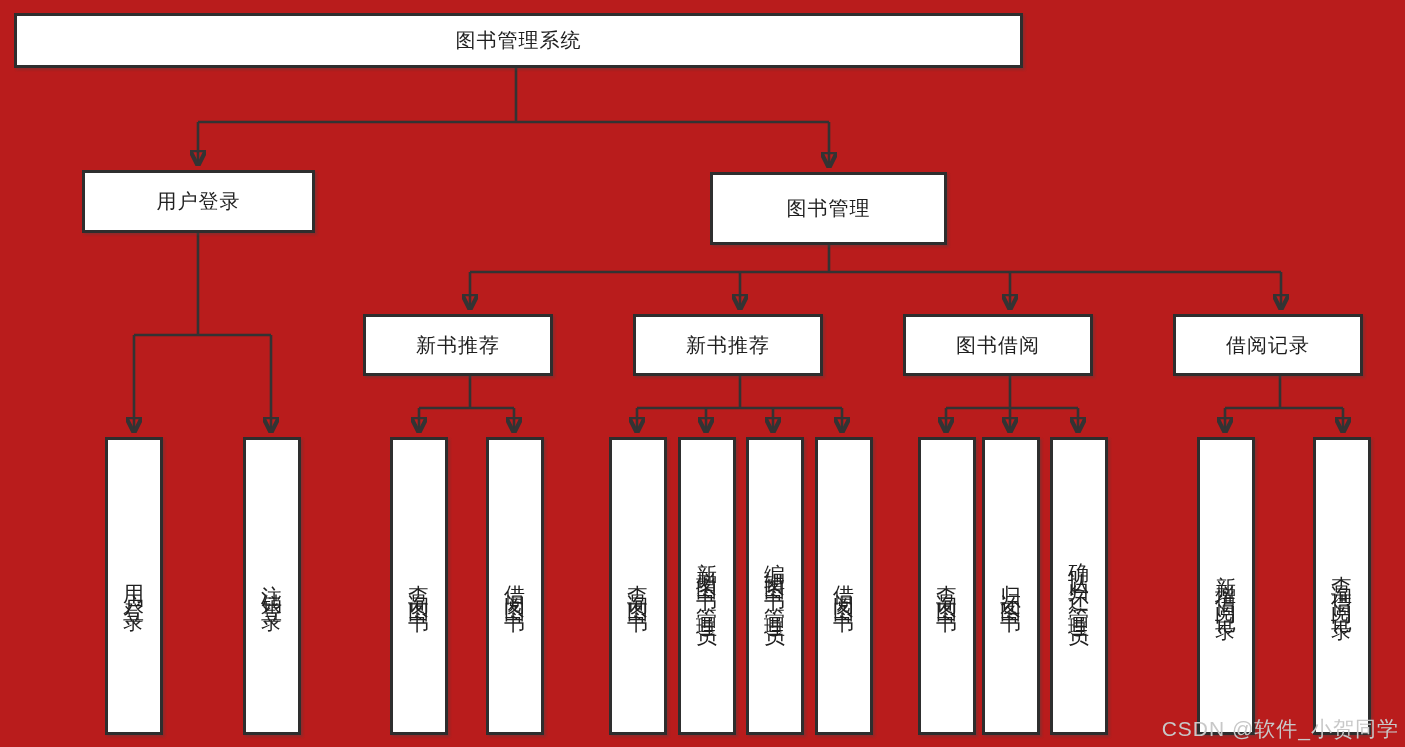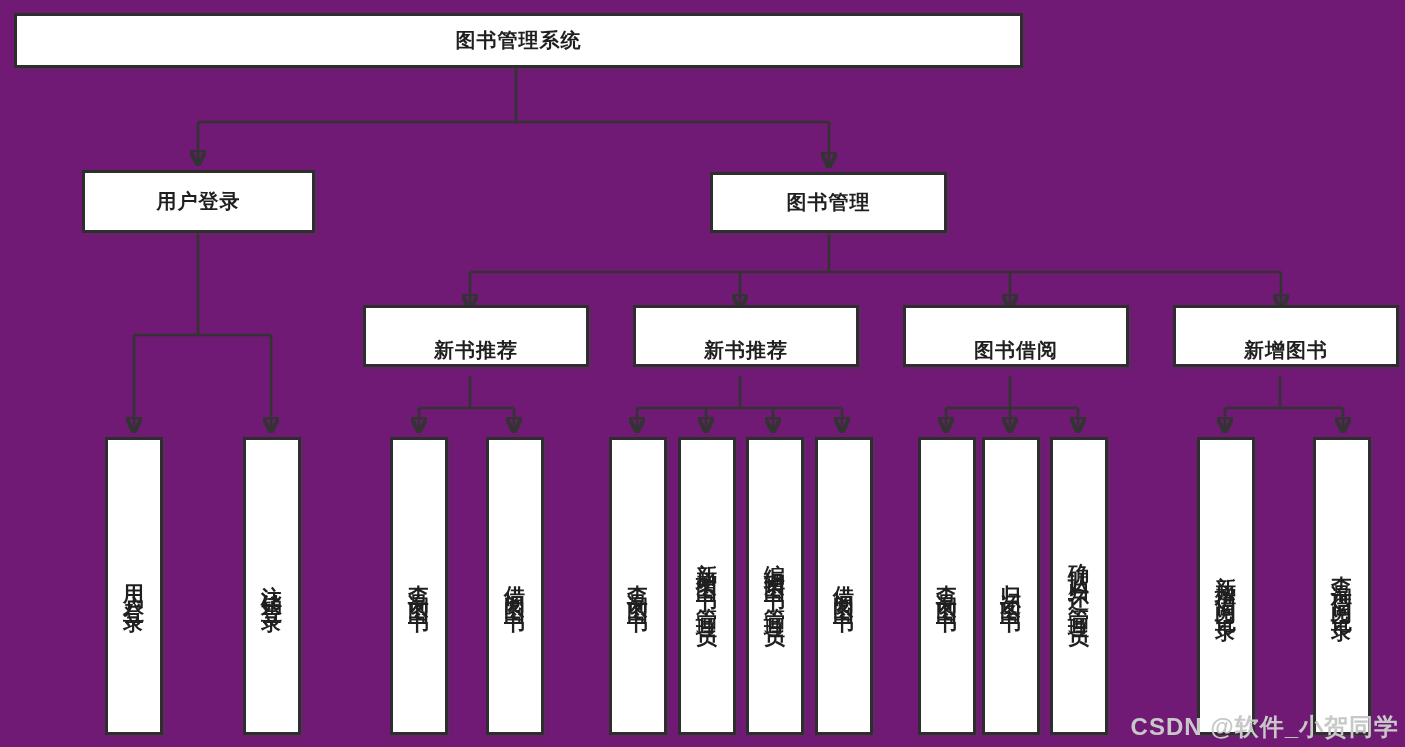--- a/index.html
+++ b/index.html
@@ -4,25 +4,24 @@
 <style>
   html, body {
     margin: 0;
     padding: 0;
     background: #ffffff;
   }
   .canvas {
     position: relative;
     width: 1405px;
     height: 747px;
-    background: #701a75;
+    background: #b91c1c;
     font-family: "Liberation Sans", "DejaVu Sans", sans-serif;
     color: #1f1f1f;
     overflow: hidden;
-    font-weight: bold;
   }
   .connectors {
     position: absolute;
     left: 0; top: 0;
     width: 1405px;
     height: 747px;
     z-index: 1;
   }
   .connectors path {
     stroke: #333333;
@@ -41,22 +40,22 @@
     box-shadow: 1.5px 2px 2px rgba(70,70,70,0.35);
   }
   .box .hlabel {
     font-size: 20px;
     letter-spacing: 1px;
     white-space: nowrap;
   }
   .root-box  { left: 14px;  top: 13px;  width: 1009px; height: 55px; }
   .l2-box    { height: 63px; width: 233px; }
   .l2-login  { left: 82px;  top: 170px; }
-  .l2-mgmt   { left: 710px; top: 172px; width: 237px; height: 61px; }
-  .l3-box    { top: 305px; width: 226px; height: 62px; align-items: flex-end; }
+  .l2-mgmt   { left: 710px; top: 172px; width: 237px; height: 73px; }
+  .l3-box    { top: 314px; width: 190px; height: 62px; }
   .l3-a { left: 363px; }
   .l3-b { left: 633px; }
   .l3-c { left: 903px; }
   .l3-d { left: 1173px; }
   .leaf {
     top: 437px;
     width: 58px;
     height: 298px;
   }
   .leaf .vtext {
@@ -65,21 +64,21 @@
     font-size: 21px;
     letter-spacing: 9px;
     line-height: 1;
     white-space: nowrap;
   }
   .watermark {
     position: absolute;
     right: 6px;
     bottom: 4px;
     z-index: 5;
-    font-size: 24px;
+    font-size: 21px;
     color: #c8c8c8;
     letter-spacing: 1px;
     white-space: nowrap;
   }
 </style>
 </head>
 <body>
 
 <div class="canvas">
 
@@ -138,21 +137,21 @@
   <div class="box l3-box l3-a">
     <span class="hlabel">新书推荐</span>
   </div>
   <div class="box l3-box l3-b">
     <span class="hlabel">新书推荐</span>
   </div>
   <div class="box l3-box l3-c">
     <span class="hlabel">图书借阅</span>
   </div>
   <div class="box l3-box l3-d">
-    <span class="hlabel">新增图书</span>
+    <span class="hlabel">借阅记录</span>
   </div>
 
   <div class="box leaf" style="left:105px">
     <span class="vtext">用户登录</span>
   </div>
   <div class="box leaf" style="left:243px">
     <span class="vtext">注销登录</span>
   </div>
 
   <div class="box leaf" style="left:390px">

